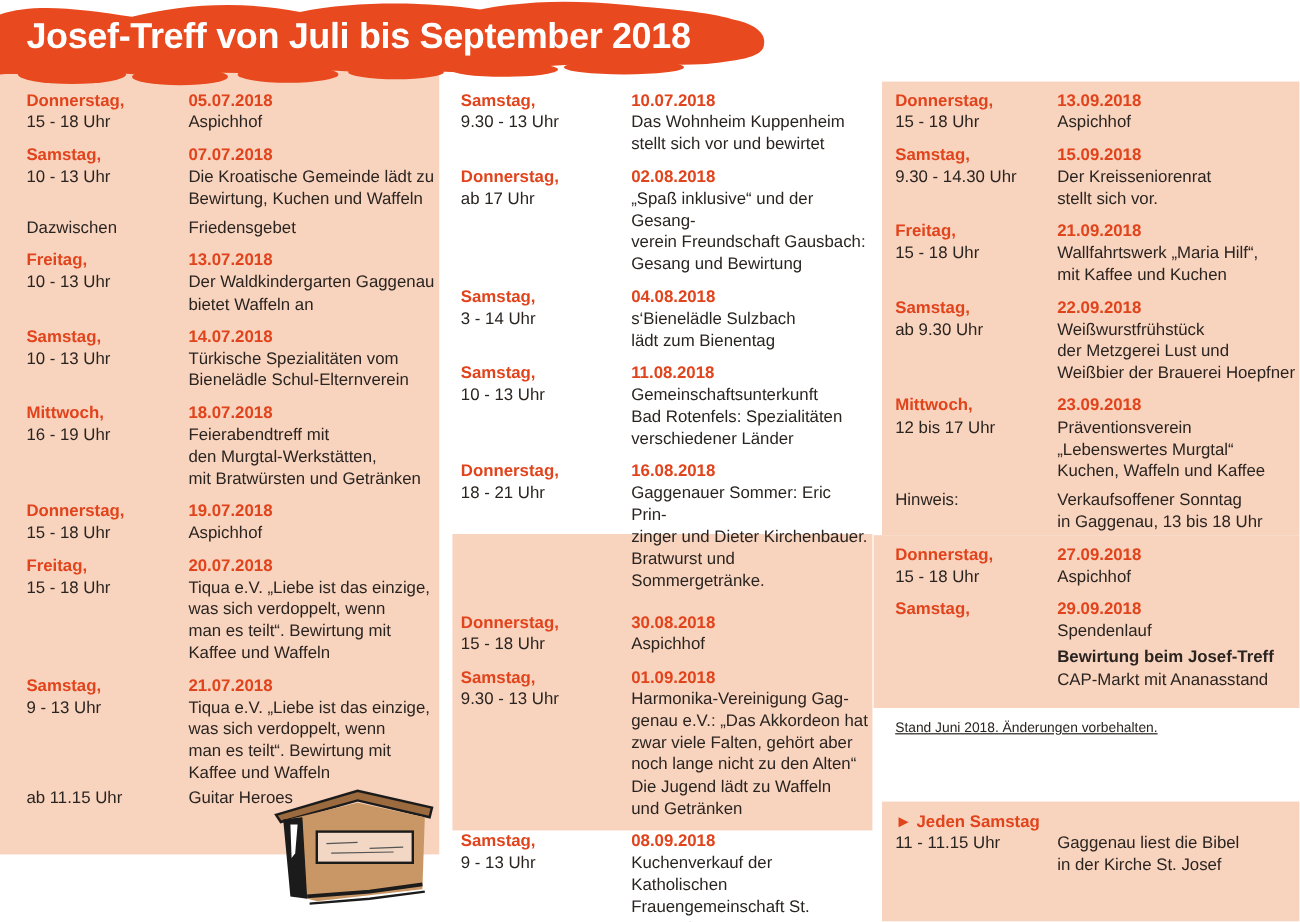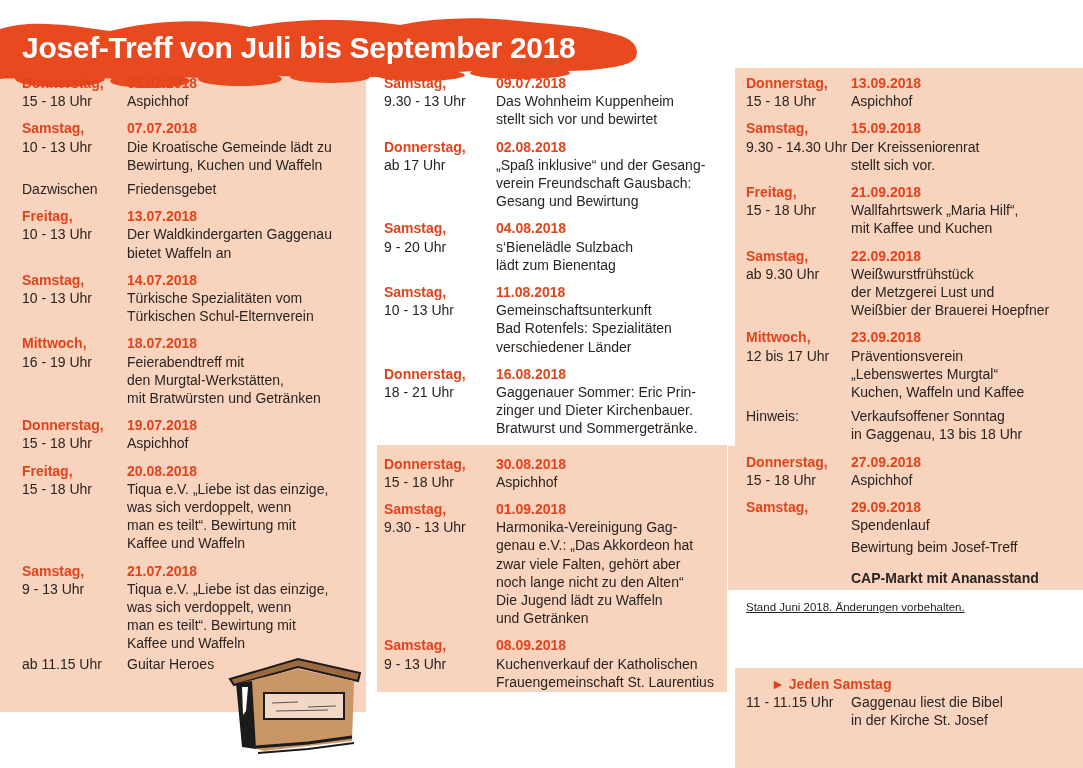--- a/index.html
+++ b/index.html
@@ -3,38 +3,38 @@
 <meta charset="utf-8">
 <style>
   html, body { margin:0; padding:0; }
   body {
     width:1083px; height:768px; position:relative; overflow:hidden;
     background:#ffffff;
     font-family:"Liberation Sans", "DejaVu Sans", sans-serif;
     color:#2a2420;
   }
   .panel { position:absolute; background:#F8D3BE; }
-  .banner { position:absolute; left:0; top:17px; width:650px; height:70px; }
+  .banner { position:absolute; left:0; top:0; width:650px; height:70px; }
   .banner svg { position:absolute; left:0; top:0; }
   .title {
     position:absolute; left:22px; top:14px;
     font-size:30px; font-weight:bold; color:#ffffff; letter-spacing:-0.3px;
     white-space:nowrap;
   }
   .col { position:absolute; }
   .event { margin-bottom:9px; }
-  .row { display:flex; font-size:14px; line-height:18.2px; }
+  .row { display:flex; font-size:14px; line-height:18.2px;gap:30px; }
   .row .l { flex:0 0 auto; white-space:nowrap; }
   .row .r { flex:1 1 auto; white-space:pre-line; }
   .hl { color:#E1441C; font-weight:bold; }
   .c1 .l { width:105px; }
   .c2 .l { width:112px; }
   .c3 .l { width:105px; }
   .note { position:absolute; font-size:11.5px; color:#2a2420;text-decoration:underline; }
-  .weekly-head { font-size:14px; font-weight:bold; color:#E1441C; line-height:18px;margin-left:25px; }
+  .weekly-head { font-size:14px; font-weight:bold; color:#E1441C; line-height:18px; }
   .house { position:absolute; left:228px; top:655px; }
 </style>
 </head>
 <body>
 
 <div class="panel" style="left:0; top:58px; width:366px; height:654px;"></div>
 <div class="panel" style="left:377px; top:445px; width:350px; height:247px;"></div>
 <div class="panel" style="left:735px; top:68px; width:348px; height:378px;"></div>
 <div class="panel" style="left:728px; top:446px; width:355px; height:144px;"></div>
 <div class="panel" style="left:735px; top:668px; width:348px; height:100px;"></div>
@@ -91,21 +91,21 @@
         </div>
       </div>
       <div class="event">
         <div class="row">
           <span class="l hl">Samstag,</span>
           <span class="r hl">14.07.2018</span>
         </div>
         <div class="row">
           <span class="l">10 - 13 Uhr</span>
           <span class="r">Türkische Spezialitäten vom
-Türkischen Schul-Elternverein</span>
+Bienelädle Schul-Elternverein</span>
         </div>
       </div>
       <div class="event">
         <div class="row">
           <span class="l hl">Mittwoch,</span>
           <span class="r hl">18.07.2018</span>
         </div>
         <div class="row">
           <span class="l">16 - 19 Uhr</span>
           <span class="r">Feierabendtreff mit
@@ -119,21 +119,21 @@
           <span class="r hl">19.07.2018</span>
         </div>
         <div class="row">
           <span class="l">15 - 18 Uhr</span>
           <span class="r">Aspichhof</span>
         </div>
       </div>
       <div class="event">
         <div class="row">
           <span class="l hl">Freitag,</span>
-          <span class="r hl">20.08.2018</span>
+          <span class="r hl">20.07.2018</span>
         </div>
         <div class="row">
           <span class="l">15 - 18 Uhr</span>
           <span class="r">Tiqua e.V. „Liebe ist das einzige,
 was sich verdoppelt, wenn
 man es teilt“. Bewirtung mit
 Kaffee und Waffeln</span>
         </div>
       </div>
       <div class="event">
@@ -154,21 +154,21 @@
         </div>
       </div>
     </div>
 </div>
 
 <div class="col c2" style="left:384px; top:74px; width:340px;">
   <div id="col1">
       <div class="event">
         <div class="row">
           <span class="l hl">Samstag,</span>
-          <span class="r hl">09.07.2018</span>
+          <span class="r hl">10.07.2018</span>
         </div>
         <div class="row">
           <span class="l">9.30 - 13 Uhr</span>
           <span class="r">Das Wohnheim Kuppenheim
 stellt sich vor und bewirtet</span>
         </div>
       </div>
       <div class="event">
         <div class="row">
           <span class="l hl">Donnerstag,</span>
@@ -180,21 +180,21 @@
 verein Freundschaft Gausbach:
 Gesang und Bewirtung</span>
         </div>
       </div>
       <div class="event">
         <div class="row">
           <span class="l hl">Samstag,</span>
           <span class="r hl">04.08.2018</span>
         </div>
         <div class="row">
-          <span class="l">9 - 20 Uhr</span>
+          <span class="l">3 - 14 Uhr</span>
           <span class="r">s‘Bienelädle Sulzbach
 lädt zum Bienentag</span>
         </div>
       </div>
       <div class="event">
         <div class="row">
           <span class="l hl">Samstag,</span>
           <span class="r hl">11.08.2018</span>
         </div>
         <div class="row">
@@ -330,25 +330,25 @@
       </div>
       <div class="event">
         <div class="row">
           <span class="l hl">Samstag,</span>
           <span class="r hl">29.09.2018</span>
         </div>
         <div class="row">
           <span class="l"></span>
           <span class="r">Spendenlauf</span>
         </div>
-        <div class="row" style="margin-top: 4px;">
+        <div class="row" style="margin-top: 4px; font-weight: bold;">
           <span class="l"></span>
           <span class="r">Bewirtung beim Josef-Treff</span>
         </div>
-        <div class="row" style="margin-top: 12px; font-weight: bold;">
+        <div class="row" style="margin-top: 0;">
           <span class="l"></span>
           <span class="r">CAP-Markt mit Ananasstand</span>
         </div>
       </div>
     </div>
 </div>
 
 <div class="note" style="left:746px; top:601px;">Stand Juni 2018. Änderungen vorbehalten.</div>
 
 <div class="col" style="left:746px; top:675px; width:330px;">

